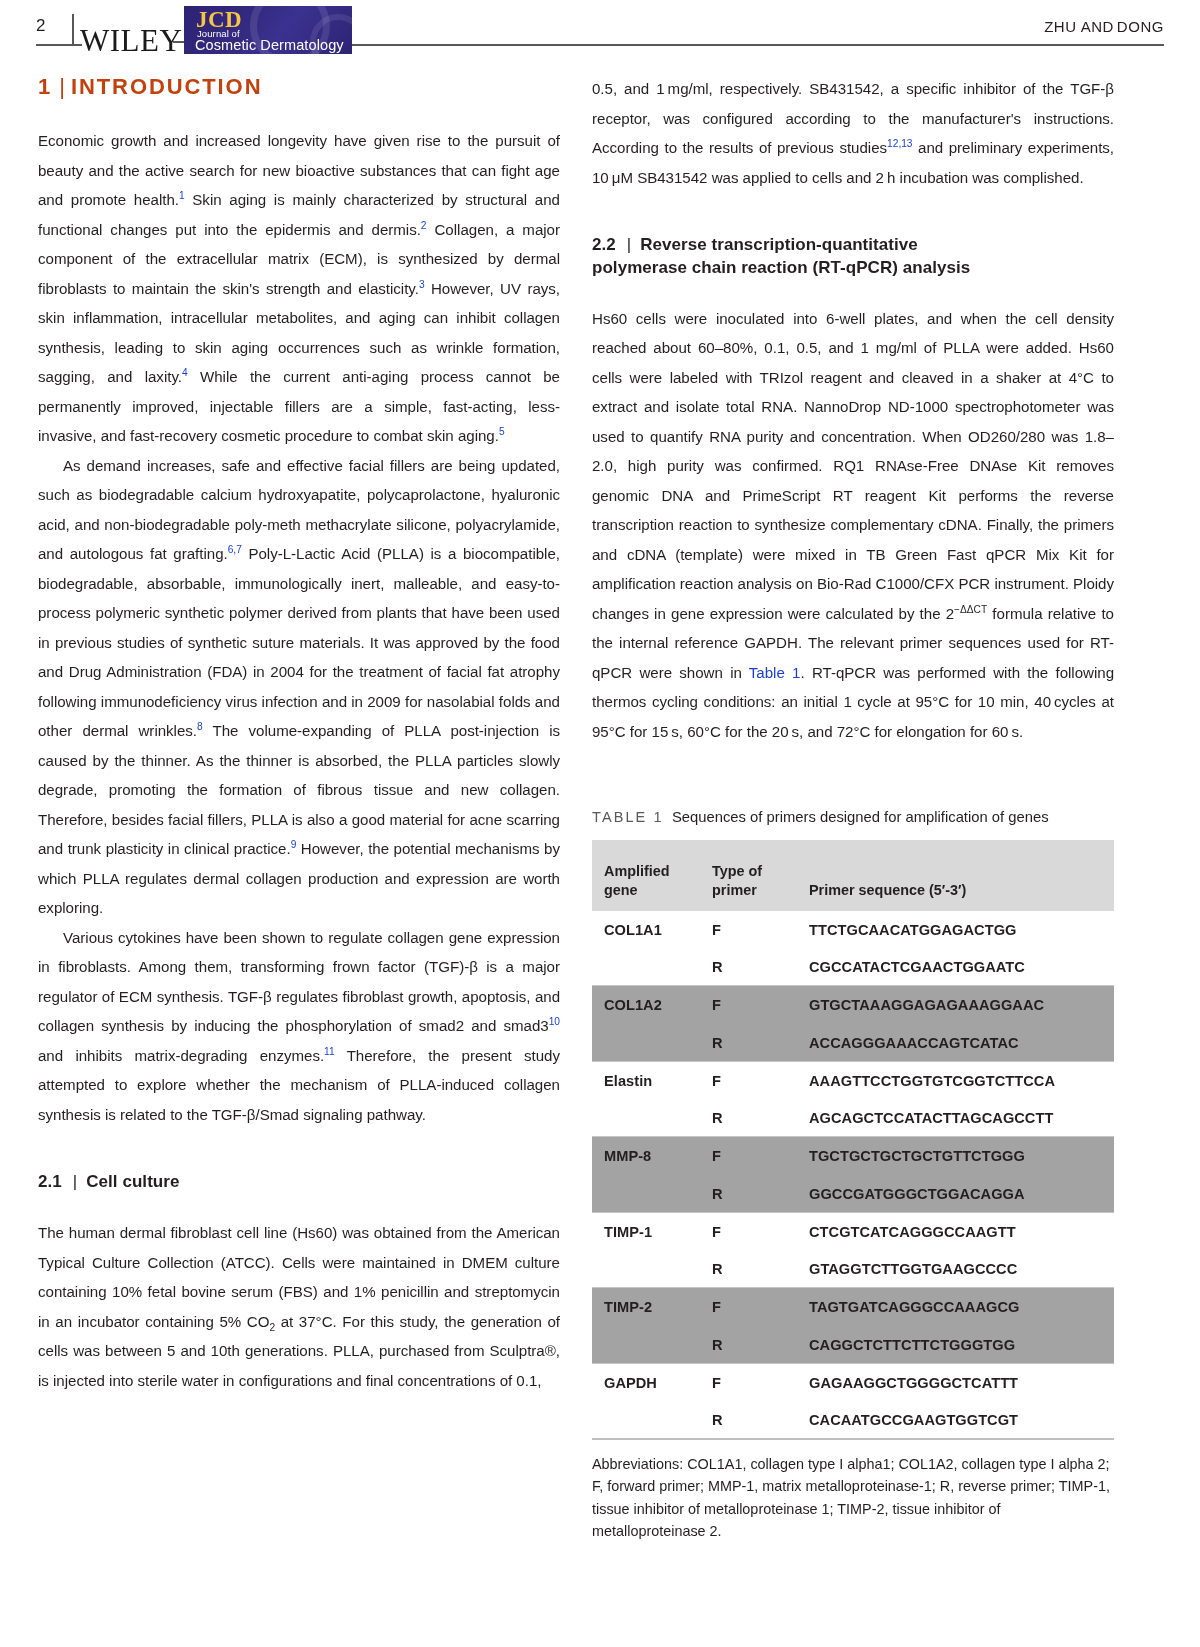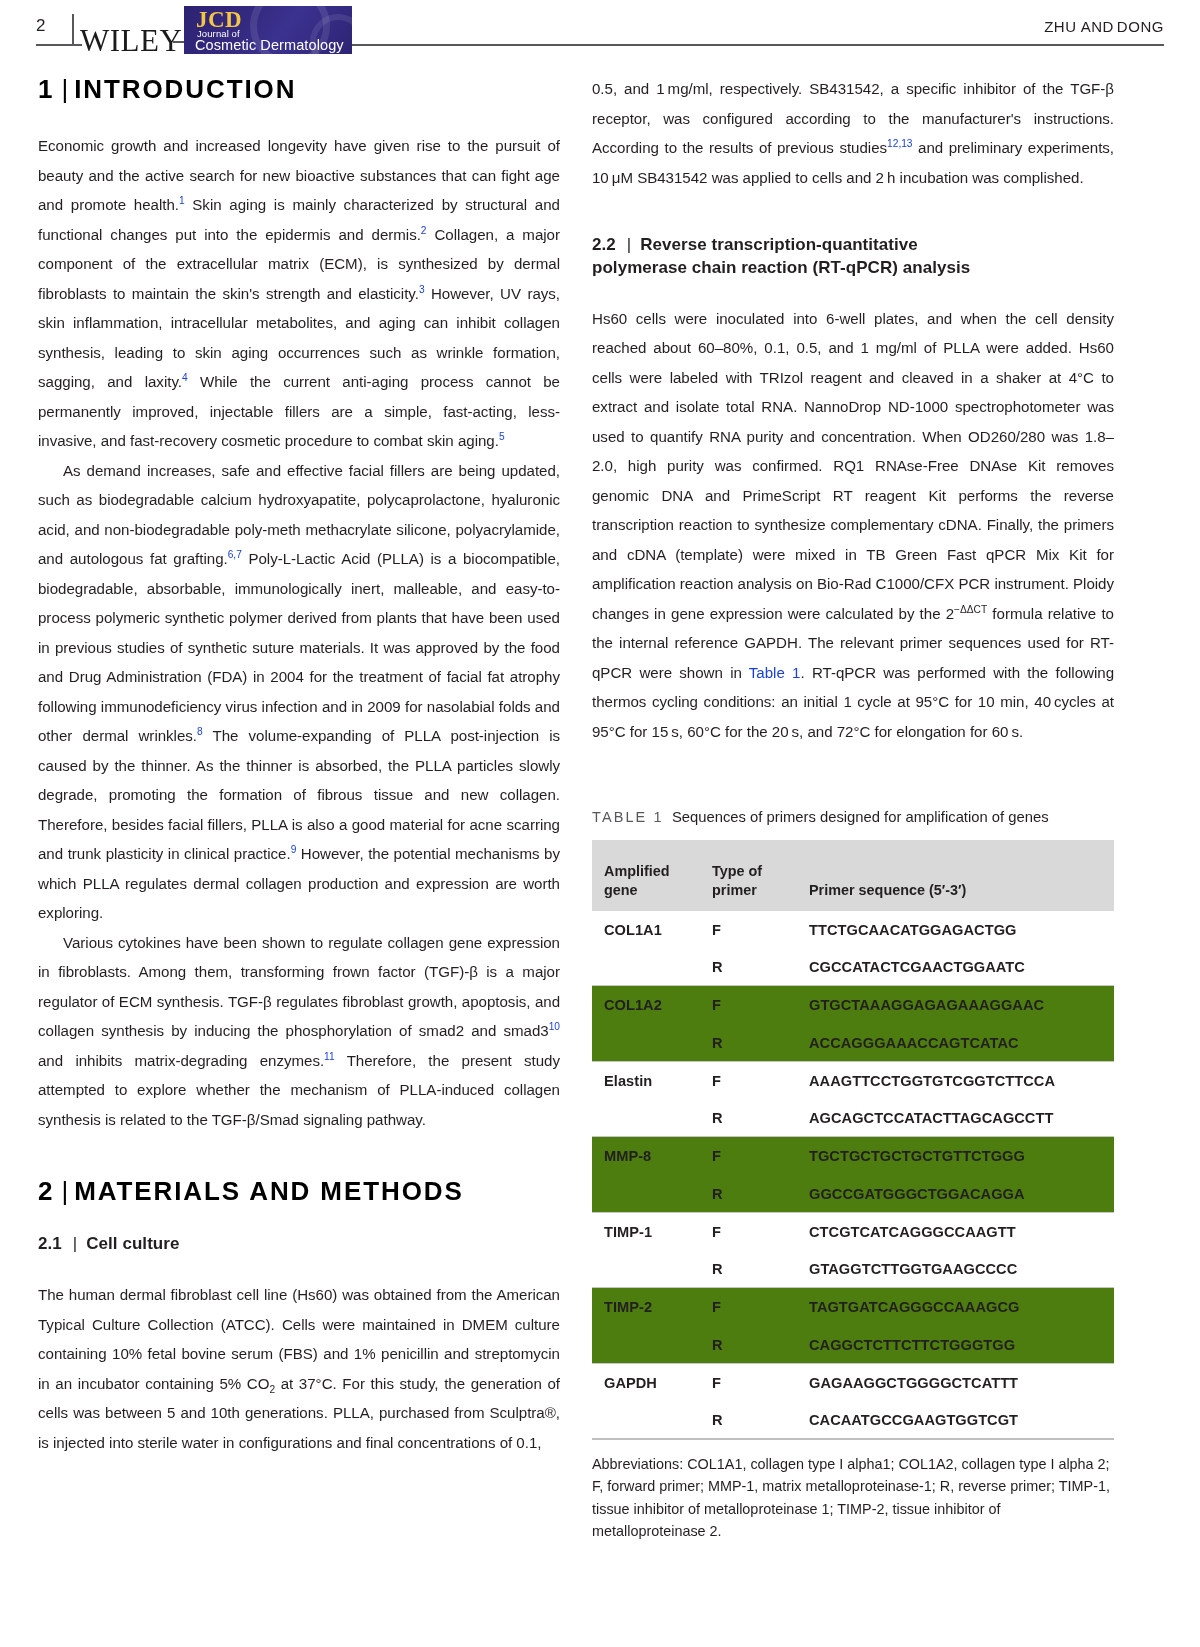--- a/index.html
+++ b/index.html
@@ -149,25 +149,25 @@
   
   .col {
     position: absolute;
     top: 74px;
     width: 522px;
   }
   .col-left { left: 38px; }
   .col-right { left: 592px; }
 
   h1.secttl {
-    font-size: 26px;
+    font-size: 22px;
     font-weight: bold;
     letter-spacing: 1.9px;
     margin: 0 0 26px 0;
-    color: #000000;
+    color: #c2410c;
     line-height: 1.2;
   }
   h1.secttl .num { letter-spacing: 0; }
   h1.secttl .bar {
     font-weight: normal;
     padding: 0 6px 0 9px;
     letter-spacing: 0;
   }
   h2.subttl {
     font-size: 17px;
@@ -248,21 +248,21 @@
   table.primers th.c3 { }
   table.primers td {
     padding: 10px 4px 8px 0;
     vertical-align: top;
     line-height: 1.32;
     letter-spacing: .05px;
     font-weight: bold;
   }
   table.primers td.c1 { padding-left: 12px; width: 104px; }
   table.primers td.c2 { width: 93px; }
-  table.primers tr.shade td { background: #4d7c0f; }
+  table.primers tr.shade td { background: #a3a3a3; }
   table.primers tr.sep-top td { border-top: 1px solid #c6c6c6; }
   .tblbottomrule {
     width: 522px;
     height: 1.5px;
     background: #bfbfbf;
     margin-top: 0;
   }
   .tblnotes {
     font-size: 14.4px;
     line-height: 1.56;
@@ -300,21 +300,20 @@
     <h1 class="secttl"><span class="num">1</span><span class="bar">|</span><span>INTRODUCTION</span></h1>
 
     <p class="body"><span>Economic growth and increased longevity have given rise to the pursuit of beauty and the active search for new bioactive substances that can fight age and promote health.</span><sup class="ref">1</sup><span> Skin aging is mainly characterized by structural and functional changes put into the epidermis and dermis.</span><sup class="ref">2</sup><span> Collagen, a major component of the extracellular matrix (ECM), is synthesized by dermal fibroblasts to maintain the skin's strength and elasticity.</span><sup class="ref">3</sup><span> However, UV rays, skin inflammation, intracellular metabolites, and aging can inhibit collagen synthesis, leading to skin aging occurrences such as wrinkle formation, sagging, and laxity.</span><sup class="ref">4</sup><span> While the current anti-aging process cannot be permanently improved, injectable fillers are a simple, fast-acting, less-invasive, and fast-recovery cosmetic procedure to combat skin aging.</span><sup class="ref">5</sup></p>
 
     <p class="body ind"><span>As demand increases, safe and effective facial fillers are being updated, such as biodegradable calcium hydroxyapatite, polycaprolactone, hyaluronic acid, and non-biodegradable poly-meth methacrylate silicone, polyacrylamide, and autologous fat grafting.</span><sup class="ref">6,7</sup><span> Poly-L-Lactic Acid (PLLA) is a biocompatible, biodegradable, absorbable, immunologically inert, malleable, and easy-to-process polymeric synthetic polymer derived from plants that have been used in previous studies of synthetic suture materials. It was approved by the food and Drug Administration (FDA) in 2004 for the treatment of facial fat atrophy following immunodeficiency virus infection and in 2009 for nasolabial folds and other dermal wrinkles.</span><sup class="ref">8</sup><span> The volume-expanding of PLLA post-injection is caused by the thinner. As the thinner is absorbed, the PLLA particles slowly degrade, promoting the formation of fibrous tissue and new collagen. Therefore, besides facial fillers, PLLA is also a good material for acne scarring and trunk plasticity in clinical practice.</span><sup class="ref">9</sup><span> However, the potential mechanisms by which PLLA regulates dermal collagen production and expression are worth exploring.</span></p>
 
     <p class="body ind"><span>Various cytokines have been shown to regulate collagen gene expression in fibroblasts. Among them, transforming frown factor (TGF)-β is a major regulator of ECM synthesis. TGF-β regulates fibroblast growth, apoptosis, and collagen synthesis by inducing the phosphorylation of smad2 and smad3</span><sup class="ref">10</sup><span> and inhibits matrix-degrading enzymes.</span><sup class="ref">11</sup><span> Therefore, the present study attempted to explore whether the mechanism of PLLA-induced collagen synthesis is related to the TGF-β/Smad signaling pathway.</span></p>
 
     <div class="gap-big"></div>
 
-    <h1 class="secttl"><span class="num">2</span><span class="bar">|</span><span>MATERIALS AND METHODS</span></h1>
 
     <h2 class="subttl"><span>2.1</span><span class="bar">|</span><span>Cell culture</span></h2>
 
     <p class="body"><span>The human dermal fibroblast cell line (Hs60) was obtained from the American Typical Culture Collection (ATCC). Cells were maintained in DMEM culture containing 10% fetal bovine serum (FBS) and 1% penicillin and streptomycin in an incubator containing 5% CO</span><sub class="plain">2</sub><span> at 37°C. For this study, the generation of cells was between 5 and 10th generations. PLLA, purchased from Sculptra®, is injected into sterile water in configurations and final concentrations of 0.1,</span></p>
   </div>
 
   <div class="col col-right">
 
     <p class="body"><span>0.5, and 1 mg/ml, respectively. SB431542, a specific inhibitor of the TGF-β receptor, was configured according to the manufacturer's instructions. According to the results of previous studies</span><sup class="ref">12,13</sup><span> and preliminary experiments, 10 μM SB431542 was applied to cells and 2 h incubation was complished.</span></p>
 

